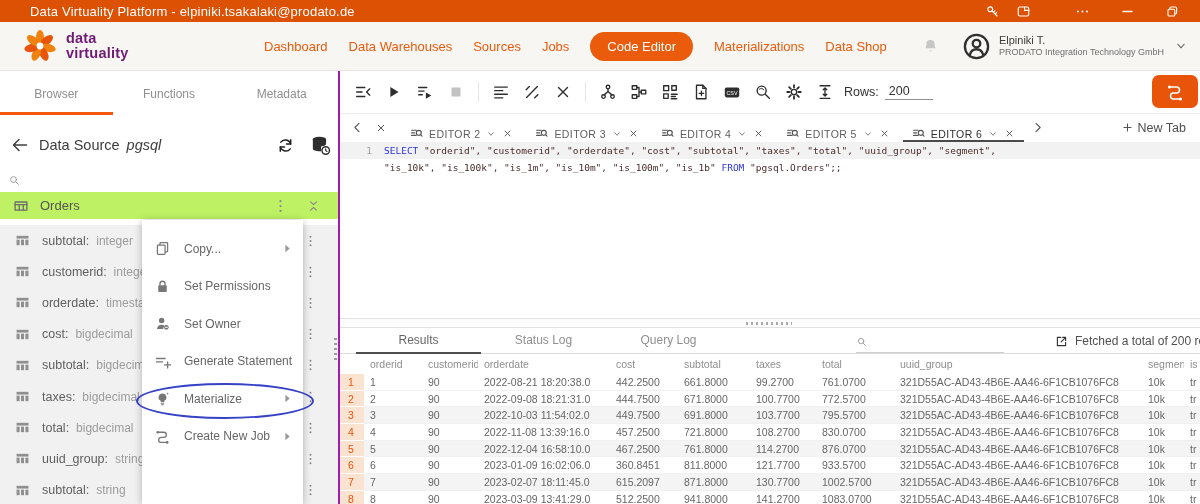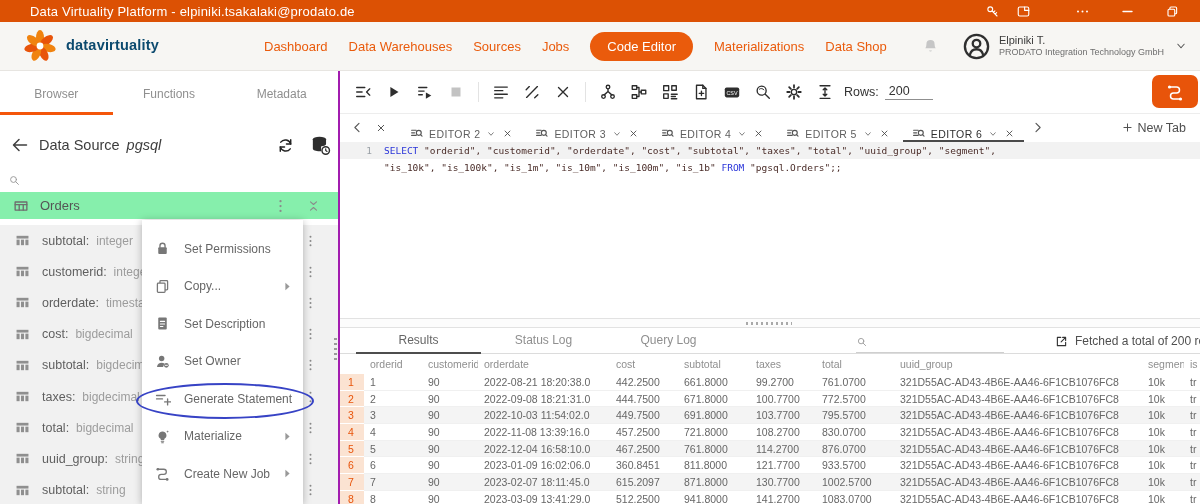--- a/index.html
+++ b/index.html
@@ -13,21 +13,21 @@
             display:flex;align-items:center;z-index:5;}
   .tb-title{margin-left:30px;font-size:13px;letter-spacing:.2px;}
   .tb-controls{position:absolute;right:20px;top:0;height:22px;display:flex;align-items:center;}
   .tbic{width:15px;height:15px;color:#fff;cursor:pointer;margin-left:30px;display:inline-flex;}
 
   
   .navbar{position:absolute;left:0;top:22px;width:1200px;height:48px;background:#F7F6F3;
           border-bottom:1px solid #E7E5E1;z-index:4;}
   .logo{position:absolute;left:22px;top:6px;display:flex;align-items:center;gap:8px;cursor:pointer;}
   .logo .ic{width:36px;height:36px;}
-  .logo-text{display:flex;flex-direction:row;line-height:1.04;font-size:14.5px;color:#0c4a6e;
+  .logo-text{display:flex;flex-direction:column;line-height:1.04;font-size:14.5px;color:#701a75;
              font-weight:bold;letter-spacing:.2px;}
   .nav-items{position:absolute;left:264px;top:0;height:48px;display:flex;align-items:center;gap:21px;}
   .nav-item{font-size:13px;color:#EA5B0C;cursor:pointer;white-space:nowrap;}
   .nav-item.active{background:#EA5B0C;color:#fff;padding:7px 17px;border-radius:17px;}
   .nav-right{position:absolute;right:12px;top:0;height:48px;display:flex;align-items:center;}
   .bell{width:19px;height:19px;margin-right:22px;cursor:pointer;}
   .avatar{width:29px;height:29px;color:#2f2f2f;margin-right:8px;cursor:pointer;}
   .user-block{display:flex;flex-direction:column;line-height:1.25;cursor:pointer;}
   .user-name{font-size:11px;color:#3c3c3c;}
   .user-org{font-size:9px;color:#6e6e6e;}
@@ -43,21 +43,21 @@
   .src-row{position:absolute;left:0;top:58px;width:100%;height:34px;display:flex;align-items:center;}
   .back-btn{width:20px;height:20px;margin-left:10px;color:#3f3f3f;cursor:pointer;}
   .src-label{margin-left:9px;font-size:14.5px;color:#3d3d3d;}
   .src-name{margin-left:7px;font-size:14.5px;font-style:italic;color:#3d3d3d;}
   .refresh-btn{position:absolute;left:276px;width:19px;height:19px;color:#222;cursor:pointer;}
   .db-btn{position:absolute;left:309px;width:22px;height:22px;color:#222;cursor:pointer;}
   .search-row{position:absolute;left:8px;top:98px;width:136px;height:24px;border-bottom:1px solid #BDBDBD;
               display:flex;align-items:center;}
   .search-row .ic{width:13px;height:13px;color:#9a9a9a;}
   .side-search-input{border:none;outline:none;background:transparent;flex:1;font-size:12px;margin-left:4px;width:100px;}
-  .orders-row{position:absolute;left:0;top:122px;width:100%;height:27px;background:#86efac;
+  .orders-row{position:absolute;left:0;top:122px;width:100%;height:27px;background:#bef264;
               display:flex;align-items:center;cursor:pointer;}
   .orders-row .tbl{width:18px;height:18px;margin-left:12px;color:#6e6e6e;}
   .orders-label{margin-left:10px;font-size:13px;color:#555;}
   .orders-kebab{position:absolute;left:273px;width:15px;height:22px;cursor:pointer;}
   .orders-fold{position:absolute;left:306px;width:15px;height:20px;color:#8a8a8a;cursor:pointer;}
   .col-list{position:absolute;left:0;top:155px;width:100%;bottom:0;background:#F1F1F1;}
   .col-row{height:31.2px;display:flex;align-items:center;position:relative;cursor:pointer;}
   .col-row .cic{width:17px;height:17px;margin-left:14px;}
   .col-name{margin-left:11px;font-size:12.5px;color:#5f5f5f;}
   .col-type{margin-left:7px;font-size:12px;color:#9c9c9c;}
@@ -473,48 +473,39 @@
         </span>
       </div>
     </div>
   <div class="ellipse ellipse-kebab"></div>
 </div>
 
 <div class="ctx-menu" id="ctx-menu">
     <div class="menu-item">
       <span class="ic ">
         <svg viewBox="0 0 20 20" fill="none" stroke="currentColor" stroke-width="1.5" stroke-linecap="round" stroke-linejoin="round">
+          <rect x="7" y="3" width="9" height="11" rx="1"></rect>
+          <rect x="4" y="6" width="9" height="11" rx="1" fill="#fff"></rect>
+        </svg>
+      </span>
+      <span class="menu-label">Copy...</span>
+      <span class="ic menu-arrow">
+        <svg viewBox="0 0 20 20" fill="none" stroke="currentColor" stroke-width="1.5" stroke-linecap="round" stroke-linejoin="round">
+          <path d="M7.5 5.5 12.5 10l-5 4.5z" fill="#999" stroke="none"></path>
+        </svg>
+      </span>
+    </div>
+    <div class="menu-item">
+      <span class="ic ">
+        <svg viewBox="0 0 20 20" fill="none" stroke="currentColor" stroke-width="1.5" stroke-linecap="round" stroke-linejoin="round">
           <rect x="5" y="8.5" width="10" height="8" rx="1.2" fill="#777" stroke="none"></rect>
           <path d="M7 8.5V6.8a3 3 0 0 1 6 0v1.7" stroke="#777" stroke-width="1.6"></path>
         </svg>
       </span>
       <span class="menu-label">Set Permissions</span>
-    </div>
-    <div class="menu-item">
-      <span class="ic ">
-        <svg viewBox="0 0 20 20" fill="none" stroke="currentColor" stroke-width="1.5" stroke-linecap="round" stroke-linejoin="round">
-          <rect x="7" y="3" width="9" height="11" rx="1"></rect>
-          <rect x="4" y="6" width="9" height="11" rx="1" fill="#fff"></rect>
-        </svg>
-      </span>
-      <span class="menu-label">Copy...</span>
-      <span class="ic menu-arrow">
-        <svg viewBox="0 0 20 20" fill="none" stroke="currentColor" stroke-width="1.5" stroke-linecap="round" stroke-linejoin="round">
-          <path d="M7.5 5.5 12.5 10l-5 4.5z" fill="#999" stroke="none"></path>
-        </svg>
-      </span>
-    </div>
-    <div class="menu-item">
-      <span class="ic ">
-        <svg viewBox="0 0 20 20" fill="none" stroke="currentColor" stroke-width="1.5" stroke-linecap="round" stroke-linejoin="round">
-          <rect x="5" y="3" width="10" height="14" rx="1.2" fill="#777" stroke="none"></rect>
-          <path d="M7.5 7.5h5M7.5 10.5h5M7.5 13.5h3" stroke="#fff" stroke-width="1.2"></path>
-        </svg>
-      </span>
-      <span class="menu-label">Set Description</span>
     </div>
     <div class="menu-item">
       <span class="ic ">
         <svg viewBox="0 0 20 20" fill="none" stroke="currentColor" stroke-width="1.5" stroke-linecap="round" stroke-linejoin="round">
           <circle cx="9" cy="6.5" r="3.2" fill="#777" stroke="none"></circle>
           <path d="M3.5 16.5c.4-3.4 2.7-5 5.5-5 1.2 0 2.3.3 3.2.8l-1.5 4.2z" fill="#777" stroke="none"></path>
           <circle cx="14.5" cy="14.5" r="2.8" fill="#777" stroke="none"></circle>
           <path d="M13.2 14.5h2.6" stroke="#fff" stroke-width="1.1"></path>
         </svg>
       </span>

